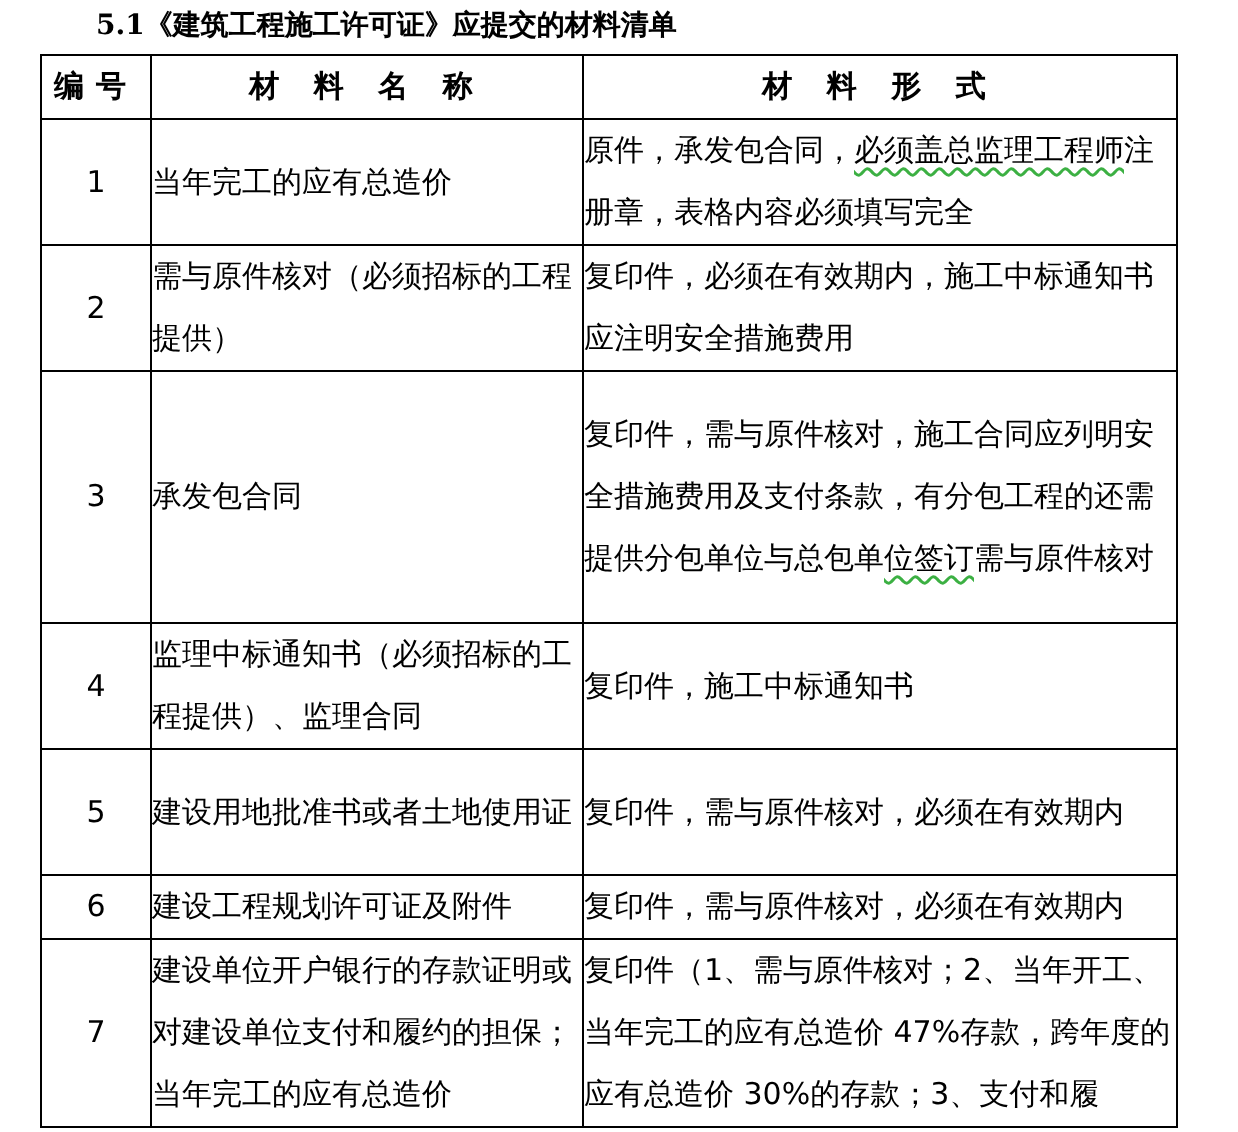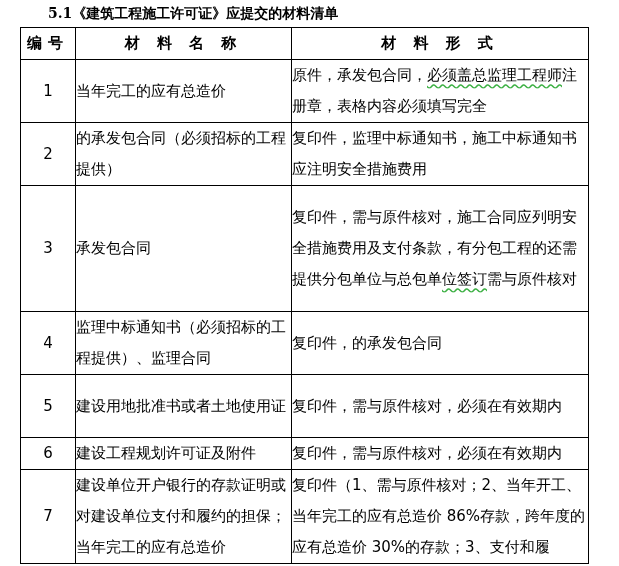--- a/index.html
+++ b/index.html
@@ -97,42 +97,42 @@
     </tr>
   </thead>
   <tbody>
     <tr class="r1">
       <td class="cell-no">1</td>
       <td class="cell-name">当年完工的应有总造价</td>
       <td class="cell-form"><span>原件，承发包合同，</span><span class="wavy">必须盖总监理工程师</span><span>注册章，表格内容必须填写完全</span></td>
     </tr>
     <tr class="r2">
       <td class="cell-no">2</td>
-      <td class="cell-name">的承发包合同（必须招标的工程提供）</td>
-      <td class="cell-form">复印件，监理中标通知书，施工中标通知书应注明安全措施费用</td>
+      <td class="cell-name">需与原件核对（必须招标的工程提供）</td>
+      <td class="cell-form">复印件，必须在有效期内，施工中标通知书应注明安全措施费用</td>
     </tr>
     <tr class="r3">
       <td class="cell-no">3</td>
       <td class="cell-name">承发包合同</td>
       <td class="cell-form"><span>复印件，需与原件核对，施工合同应列明安全措施费用及支付条款，有分包工程的还需提供分包单位与总包单</span><span class="wavy">位签订</span><span>需与原件核对</span></td>
     </tr>
     <tr class="r4">
       <td class="cell-no">4</td>
       <td class="cell-name">监理中标通知书（必须招标的工程提供）、监理合同</td>
-      <td class="cell-form">复印件，的承发包合同</td>
+      <td class="cell-form">复印件，施工中标通知书</td>
     </tr>
     <tr class="r5">
       <td class="cell-no">5</td>
       <td class="cell-name">建设用地批准书或者土地使用证</td>
       <td class="cell-form">复印件，需与原件核对，必须在有效期内</td>
     </tr>
     <tr class="r6">
       <td class="cell-no">6</td>
       <td class="cell-name">建设工程规划许可证及附件</td>
       <td class="cell-form">复印件，需与原件核对，必须在有效期内</td>
     </tr>
     <tr class="r7">
       <td class="cell-no">7</td>
       <td class="cell-name">建设单位开户银行的存款证明或对建设单位支付和履约的担保；当年完工的应有总造价</td>
-      <td class="cell-form">复印件（1、需与原件核对；2、当年开工、当年完工的应有总造价 86%存款，跨年度的应有总造价 30%的存款；3、支付和履</td>
+      <td class="cell-form">复印件（1、需与原件核对；2、当年开工、当年完工的应有总造价 47%存款，跨年度的应有总造价 30%的存款；3、支付和履</td>
     </tr>
   </tbody>
 </table>
 
 </body></html>

